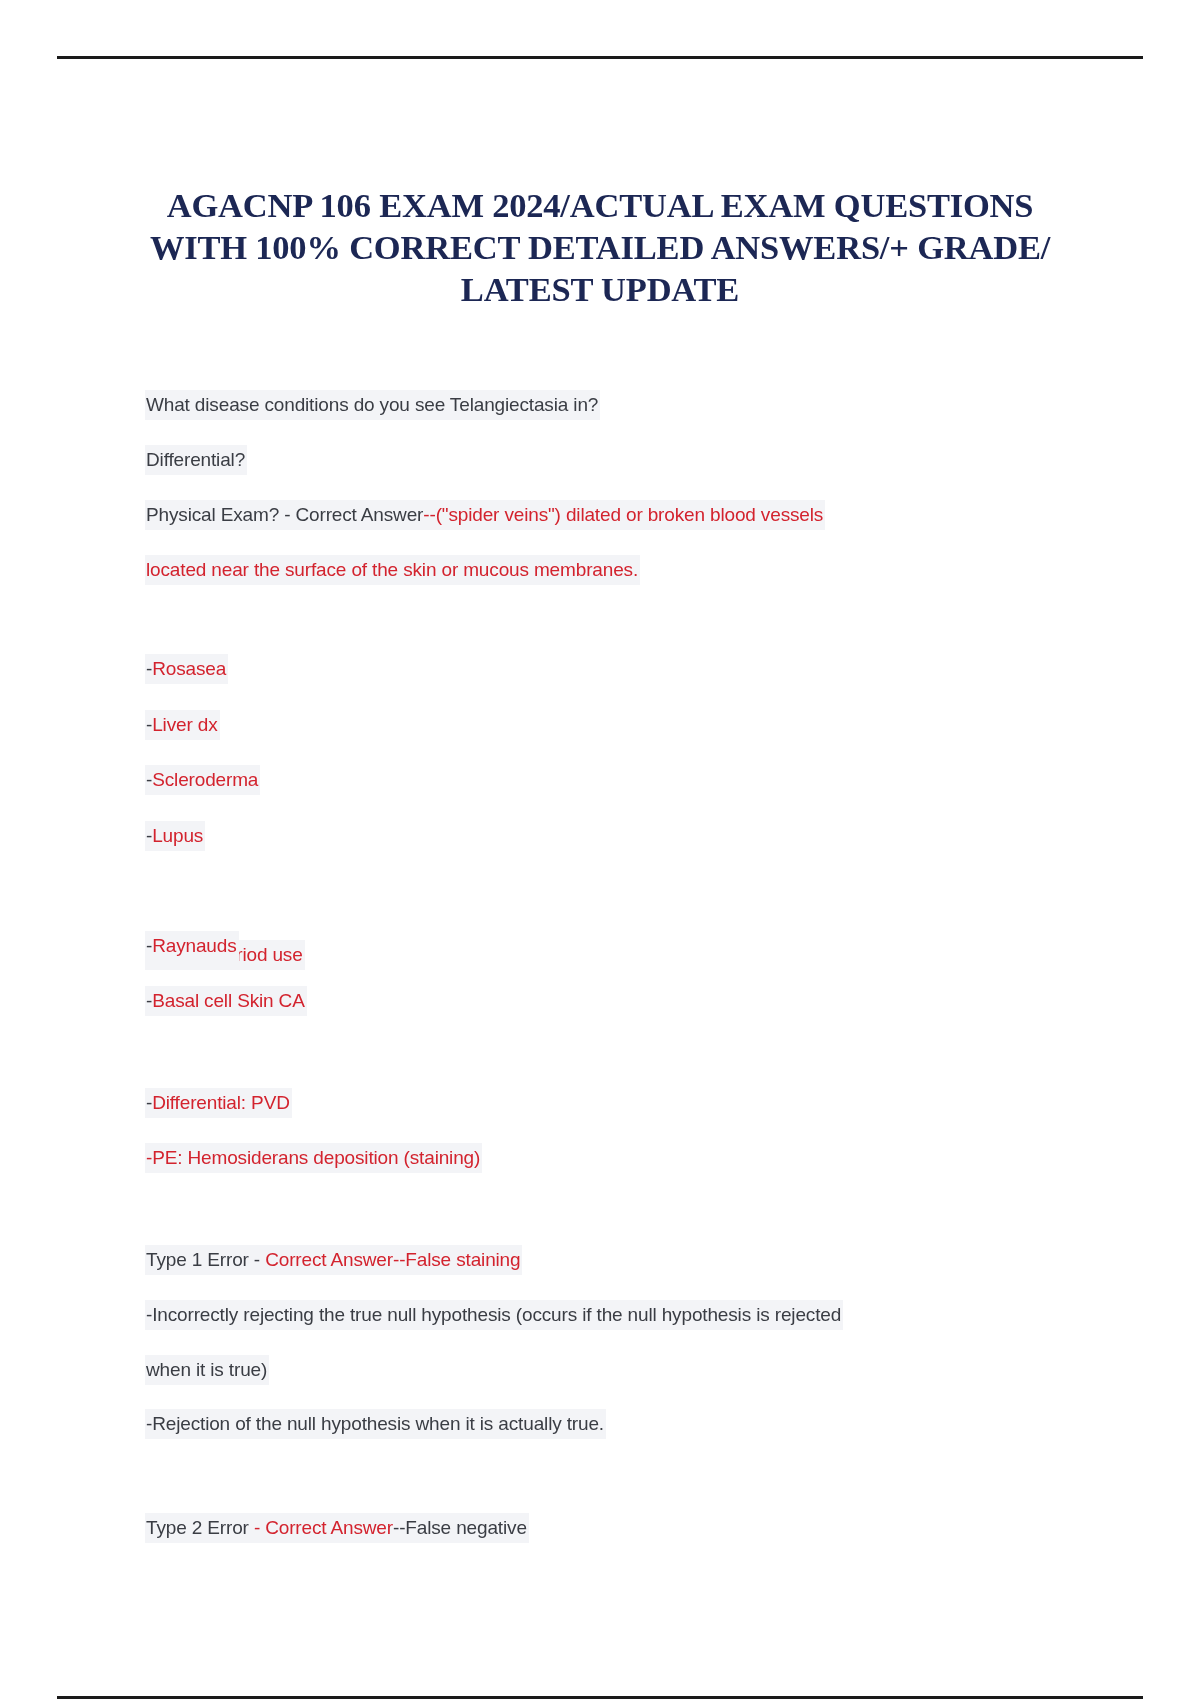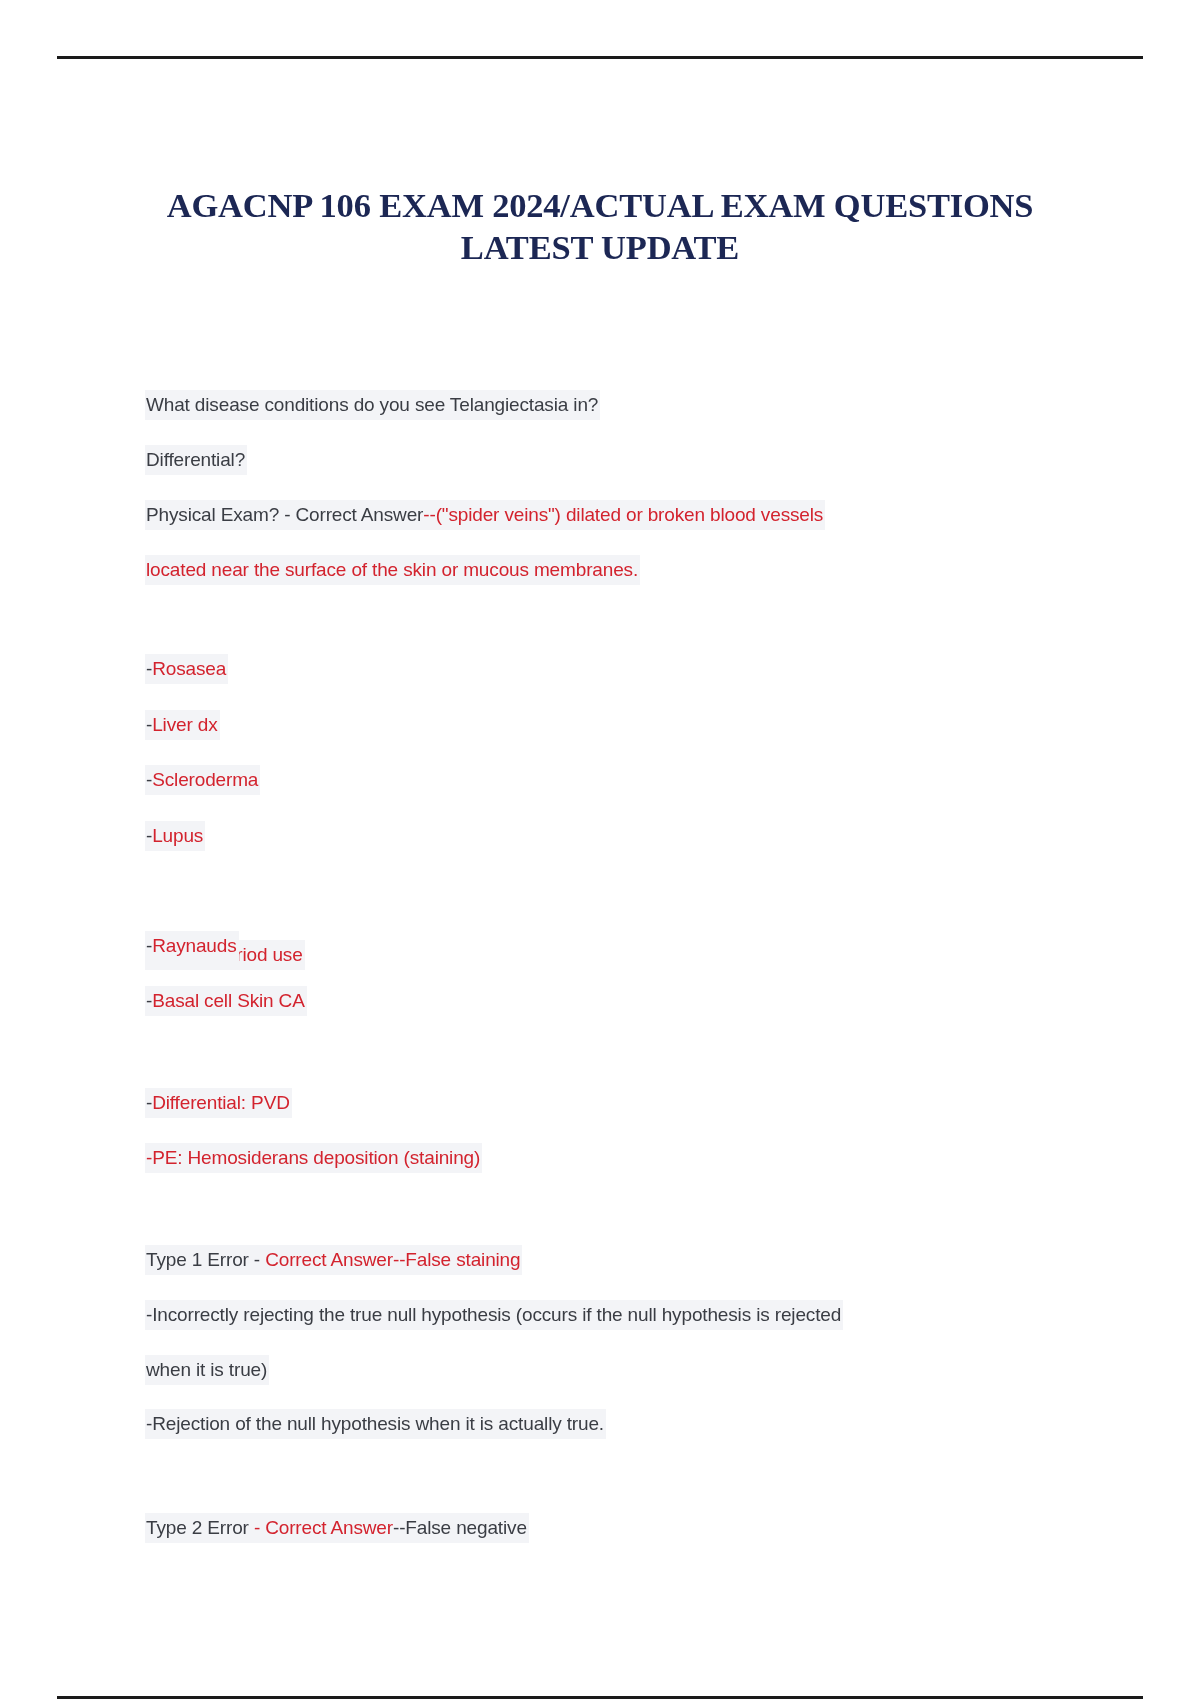--- a/index.html
+++ b/index.html
@@ -53,20 +53,21 @@
     .dark { color: #3a3d44; }
     .red { color: #d3232e; }
   </style>
 </head>
 <body>
 
 <div class="rule top"></div>
 
 <div class="title">
   <div>AGACNP 106 EXAM 2024/ACTUAL EXAM QUESTIONS</div>
+  <div>WITH 100% CORRECT DETAILED ANSWERS/+ GRADE/</div>
   <div>LATEST UPDATE</div>
 </div>
 
 <div class="line" style="top:390px;">
   <span class="dark">What disease conditions do you see Telangiectasia in?</span>
 </div>
 <div class="line" style="top:445px;">
   <span class="dark">Differential?</span>
 </div>
 <div class="line" style="top:500px;">

